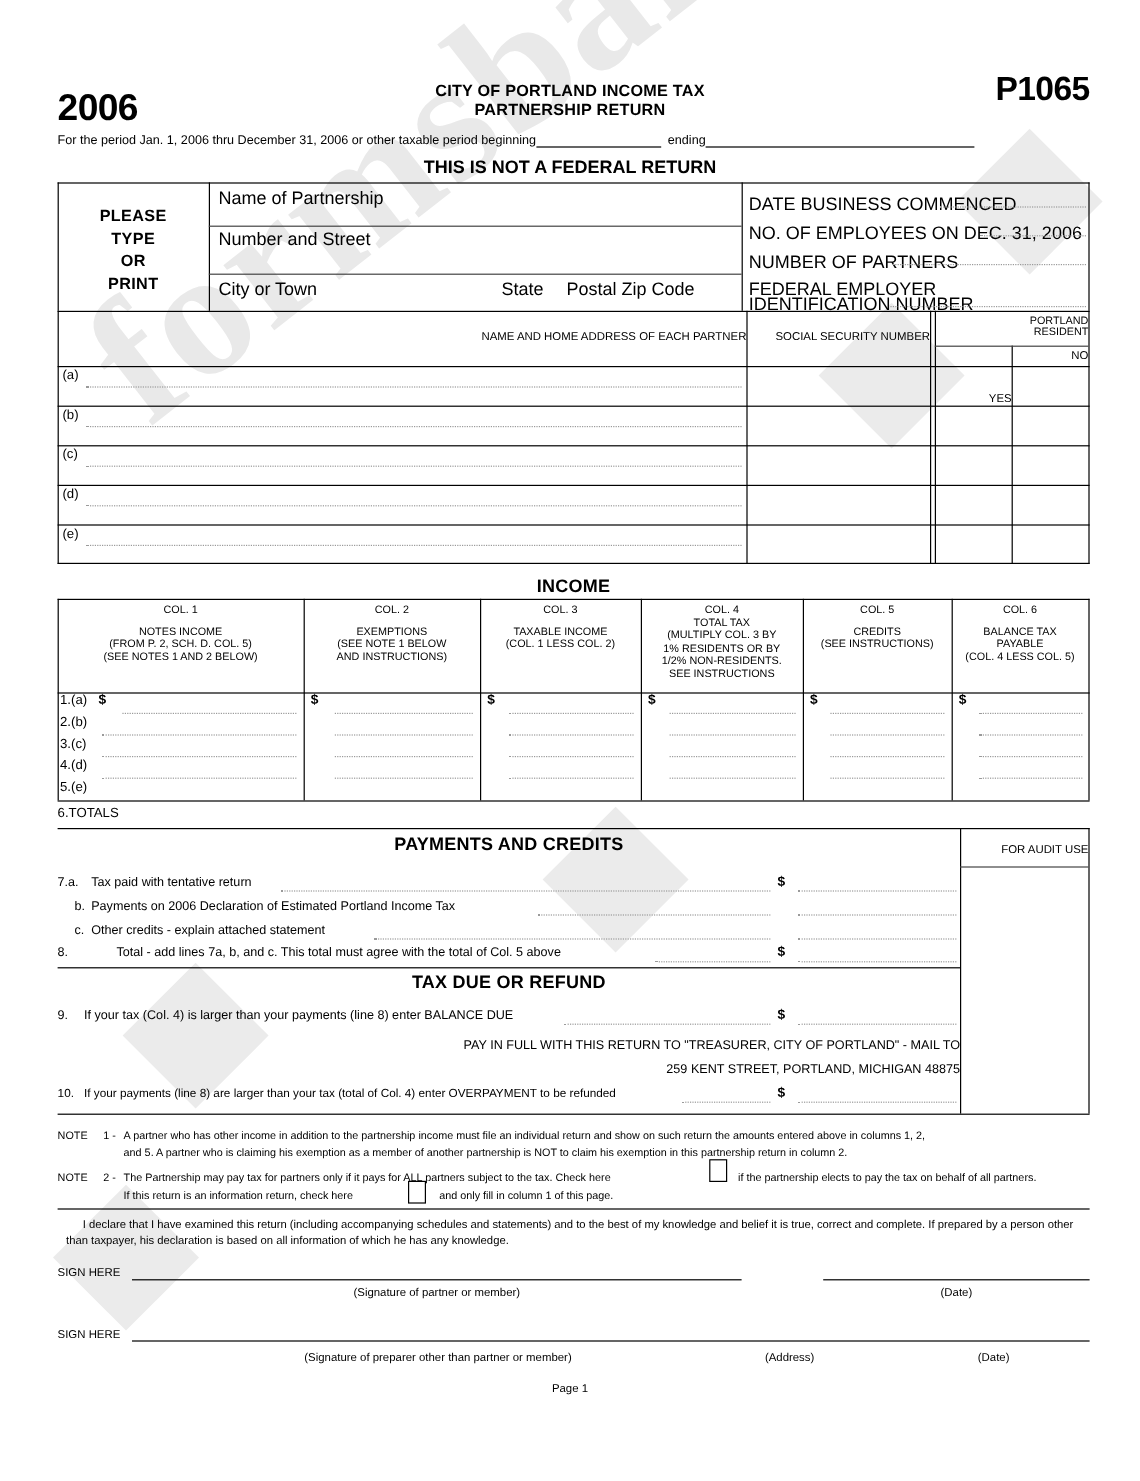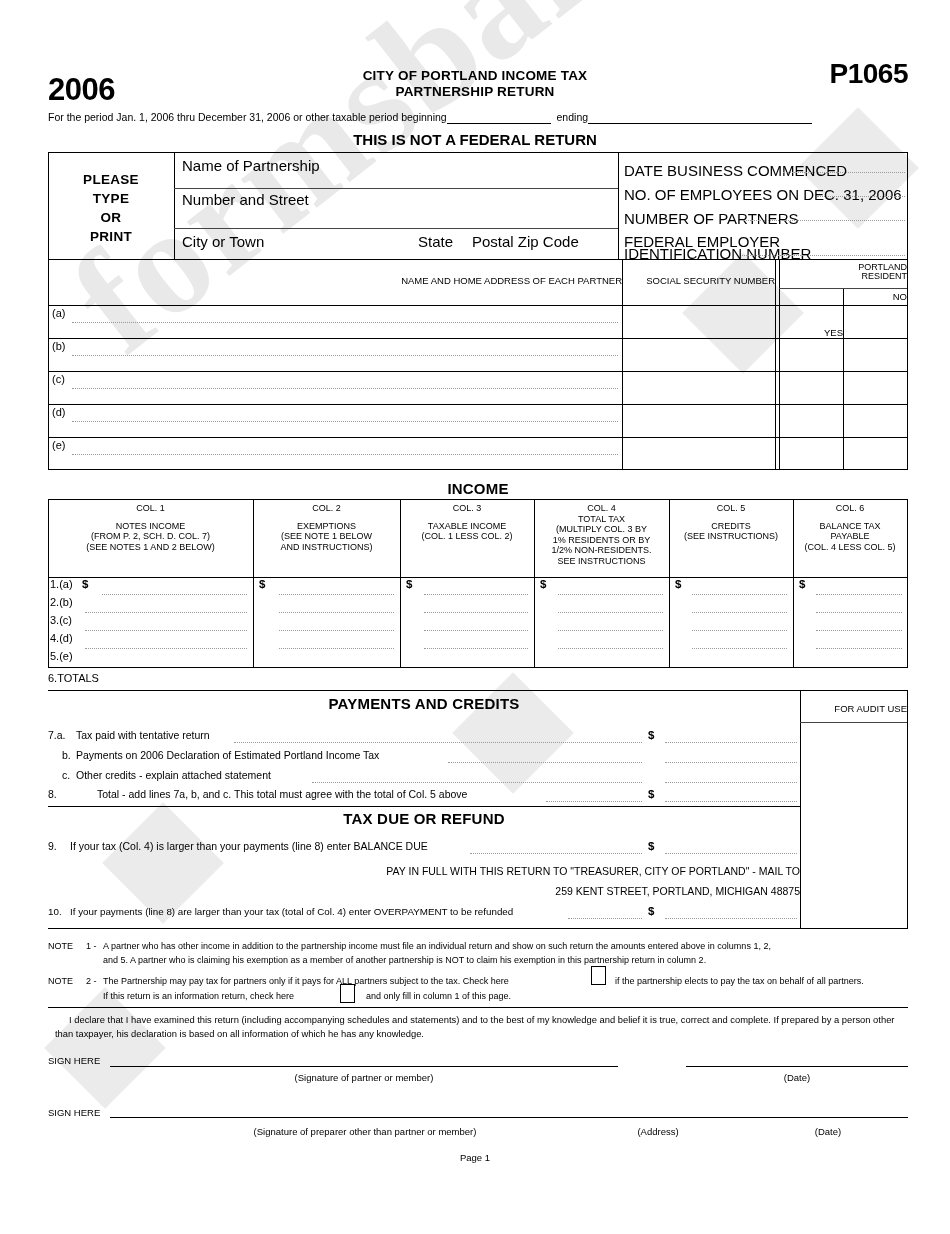--- a/index.html
+++ b/index.html
@@ -335,21 +335,21 @@
     <div class="vline" style="left:253px; top:499px; height:168px;"></div>
     <div class="vline" style="left:400px; top:499px; height:168px;"></div>
     <div class="vline" style="left:534px; top:499px; height:168px;"></div>
     <div class="vline" style="left:669px; top:499px; height:168px;"></div>
     <div class="vline" style="left:793px; top:499px; height:168px;"></div>
     <div class="vline" style="left:906.7px; top:499px; height:168px;"></div>
 
     <div class="colhead" style="left:48px; top:503px; width:205px;">
       <div class="cn">COL. 1</div>
       <div>NOTES INCOME</div>
-      <div>(FROM P. 2, SCH. D. COL. 7)</div>
+      <div>(FROM P. 2, SCH. D. COL. 5)</div>
       <div>(SEE NOTES 1 AND 2 BELOW)</div>
     </div>
 
     <div class="colhead" style="left:253px; top:503px; width:147px;">
       <div class="cn">COL. 2</div>
       <div>EXEMPTIONS</div>
       <div>(SEE NOTE 1 BELOW</div>
       <div>AND INSTRUCTIONS)</div>
     </div>
 

